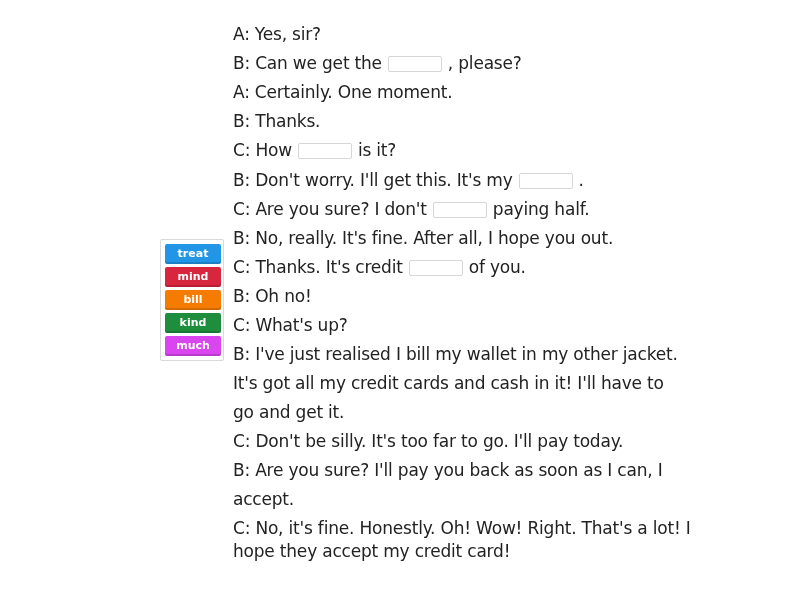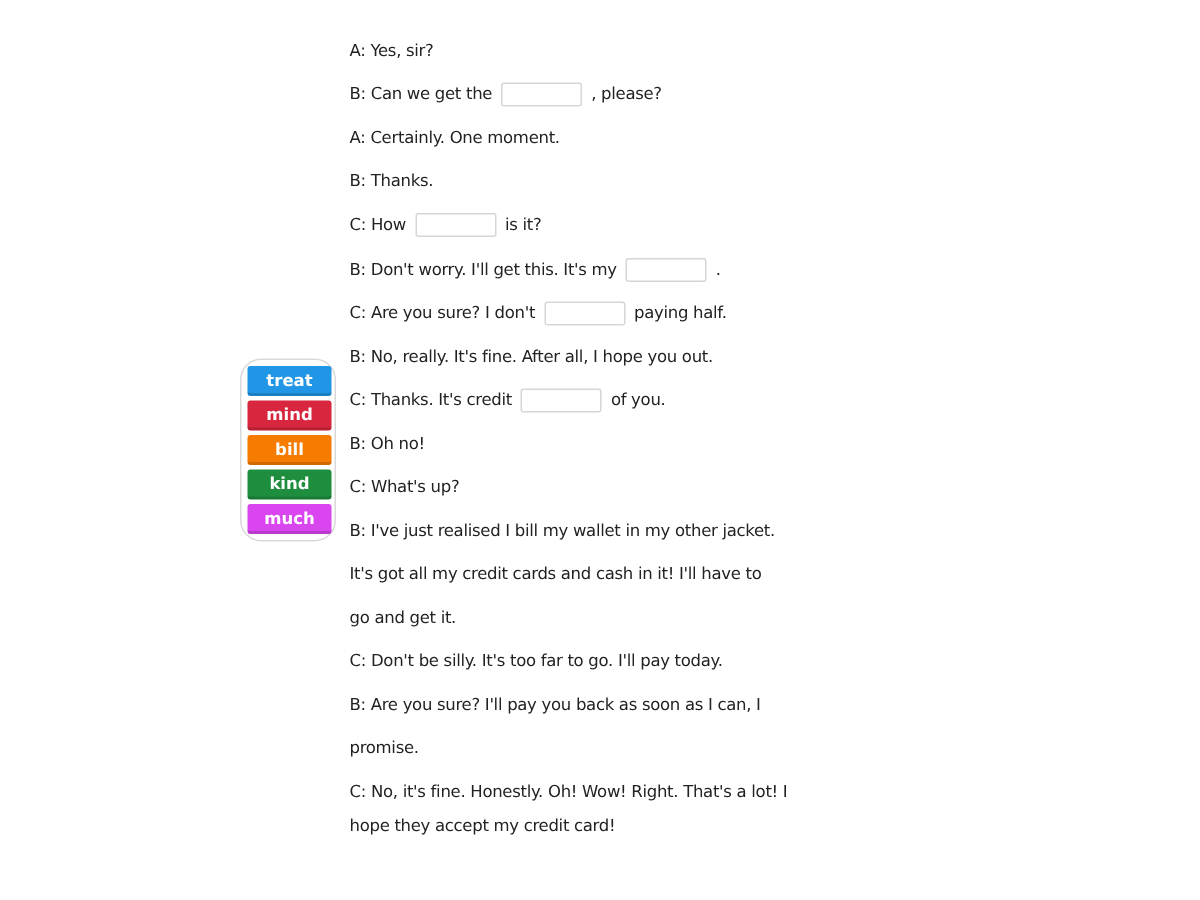--- a/index.html
+++ b/index.html
@@ -1,24 +1,24 @@
 <!DOCTYPE html>
 <html><head>
   <meta charset="utf-8">
   <style>
     html, body { margin:0; padding:0; background:#ffffff; }
     body { width:800px; height:600px; position:relative; overflow:hidden;
       font-family:"DejaVu Sans", sans-serif; color:#222; }
     .word-bank { position:absolute; left:160px; top:239px; width:64px; height:122px;
-      border:1px solid #d9d9d9; border-radius:14px; background:#fff; box-sizing:border-box; }
+      border:1px solid #d9d9d9; border-radius:2px; background:#fff; box-sizing:border-box; }
     .chip { position:absolute; left:4px; width:56px; height:20px; border-radius:2px;
       color:#fff; font-size:11px; font-weight:bold; text-align:center; line-height:20px;
       cursor:grab; box-shadow: inset 0 -2px 0 rgba(0,0,0,0.15); }
     .lines { position:absolute; left:233px; top:0; width:410px; }
-    .line { position:absolute; left:0; white-space:nowrap; font-size:11px; line-height:20px; letter-spacing:-0.2px; }
+    .line { position:absolute; left:0; white-space:nowrap; font-size:17px; line-height:20px; letter-spacing:-0.2px; }
     .blank { display:inline-block; vertical-align:middle; height:16px; border:1px solid #d6d6d6;
       background:#fff; border-radius:2px; margin:0 6px; box-sizing:border-box; }
   </style>
 </head>
 <body>
 
 <div class="word-bank">
   <div class="chip" style="top:4px;background:#2196e6">treat</div>
   <div class="chip" style="top:27px;background:#d7263d">mind</div>
   <div class="chip" style="top:50px;background:#f57c00">bill</div>
@@ -46,16 +46,16 @@
   <div class="line" style="top:257px">
     <span>C: Thanks. It's credit</span><span class="blank" style="width:54px"></span><span>of you.</span>
   </div>
   <div class="line" style="top:286px">B: Oh no!</div>
   <div class="line" style="top:315px">C: What's up?</div>
   <div class="line" style="top:344px">B: I've just realised I bill my wallet in my other jacket.</div>
   <div class="line" style="top:373px">It's got all my credit cards and cash in it! I'll have to</div>
   <div class="line" style="top:402px">go and get it.</div>
   <div class="line" style="top:431px">C: Don't be silly. It's too far to go. I'll pay today.</div>
   <div class="line" style="top:460px">B: Are you sure? I'll pay you back as soon as I can, I</div>
-  <div class="line" style="top:489px">promise.</div>
+  <div class="line" style="top:489px">accept.</div>
   <div class="line" style="top:518px">C: No, it's fine. Honestly. Oh! Wow! Right. That's a lot! I</div>
   <div class="line" style="top:541px">hope they accept my credit card!</div>
 </div>
 
 </body></html>

